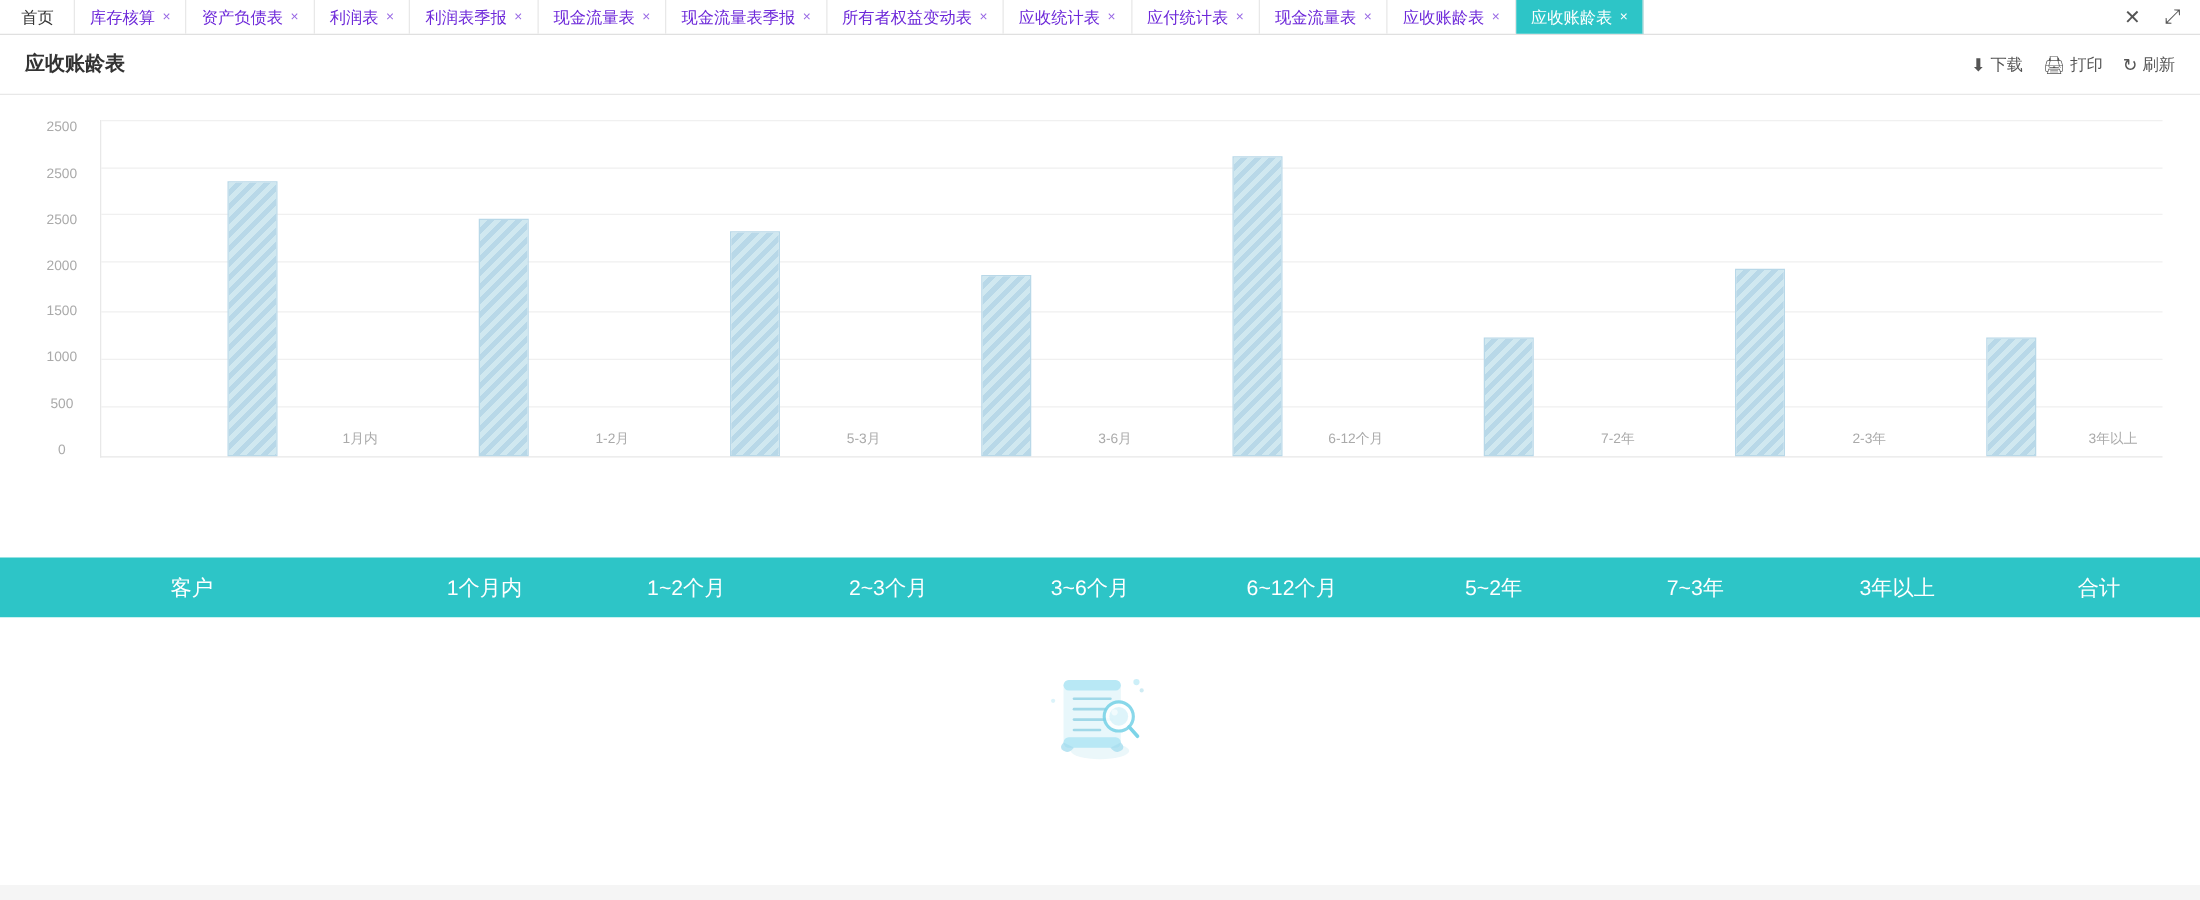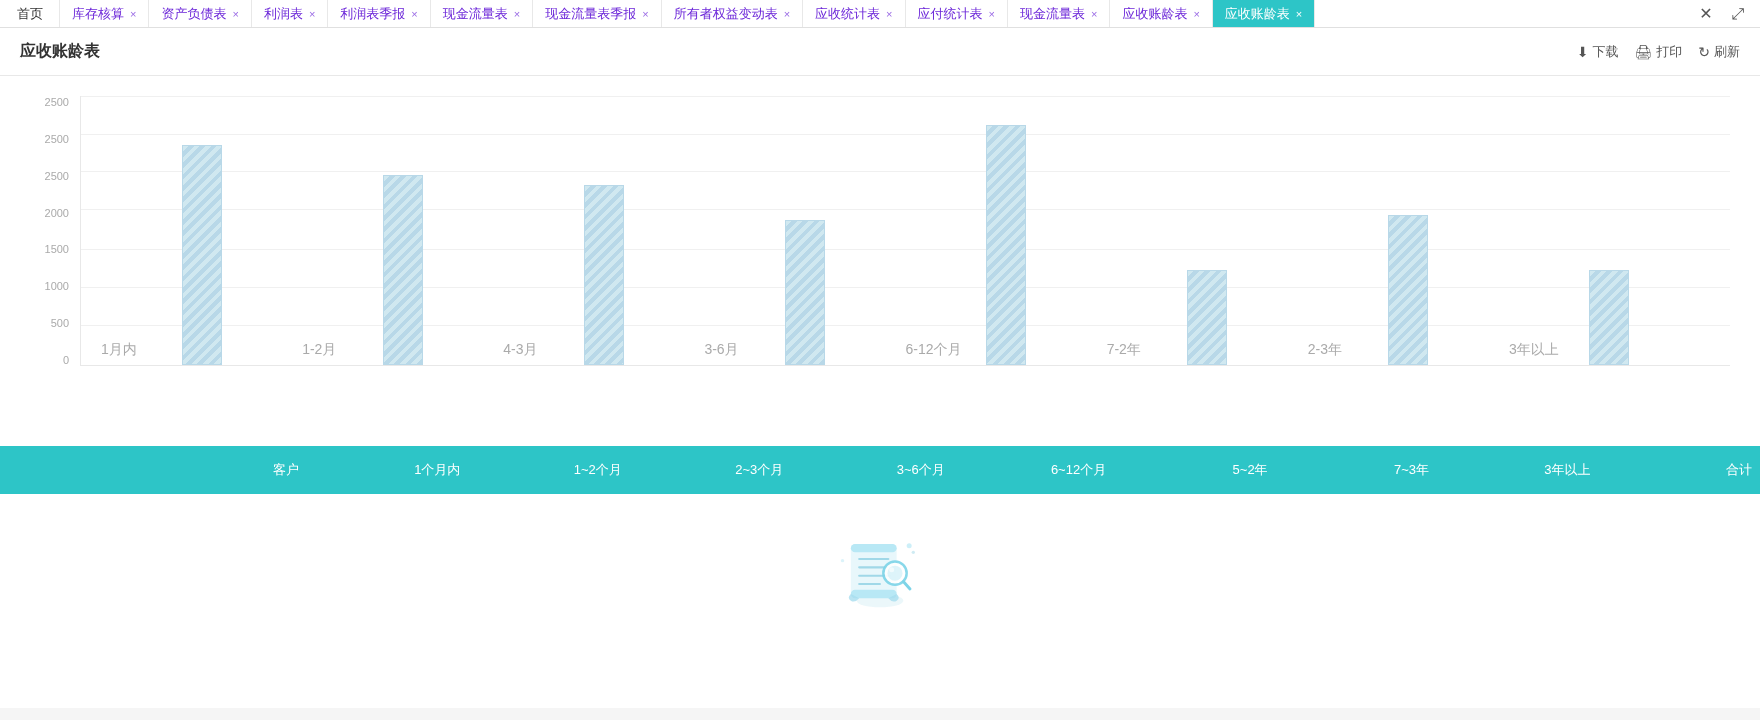--- a/index.html
+++ b/index.html
@@ -119,21 +119,21 @@
     
     .y-axis {
       position: absolute;
       left: 0;
       top: 0;
       bottom: 30px;
       width: 45px;
       display: flex;
       flex-direction: column;
       justify-content: space-between;
-      align-items: flex-end;
+      align-items: center;
       padding-right: 6px;
     }
     .y-label {
       font-size: 11px;
       color: #aaa;
     }
 
     
     .chart-plot {
       position: absolute;
@@ -191,38 +191,38 @@
       left: 0;
       right: 0;
       bottom: 0;
       height: 30px;
       display: flex;
       align-items: center;
       justify-content: space-around;
       padding: 0 20px;
     }
     .x-label {
-      font-size: 14px;
+      font-size: 11px;
       color: #aaa;
-      text-align: left;
+      text-align: right;
       flex: 1;
     }
 
     
     .table-header {
       display: flex;
       background: #2dc5c7;
       color: #fff;
       height: 48px;
       align-items: center;
     }
     .table-header .th {
       flex: 1;
-      text-align: right;
-      font-size: 13px;
+      text-align: center;
+      font-size: 17px;
       font-weight: 500;
       padding: 0 8px;
     }
     .table-header .th:first-child {
       flex: 2;
     }
 
     
     .empty-state {
       display: flex;
@@ -373,21 +373,21 @@
             <div class="bar" style="height: 150px;"></div>
           </div>
           <div class="bar-group">
             <div class="bar" style="height: 95px;"></div>
           </div>
         </div>
 
         <div class="x-axis">
           <span class="x-label">1月内</span>
           <span class="x-label">1-2月</span>
-          <span class="x-label">4-3月</span>
+          <span class="x-label">5-3月</span>
           <span class="x-label">3-6月</span>
           <span class="x-label">6-12个月</span>
           <span class="x-label">7-2年</span>
           <span class="x-label">2-3年</span>
           <span class="x-label">3年以上</span>
         </div>
       </div>
     </div>
   </div>
 

